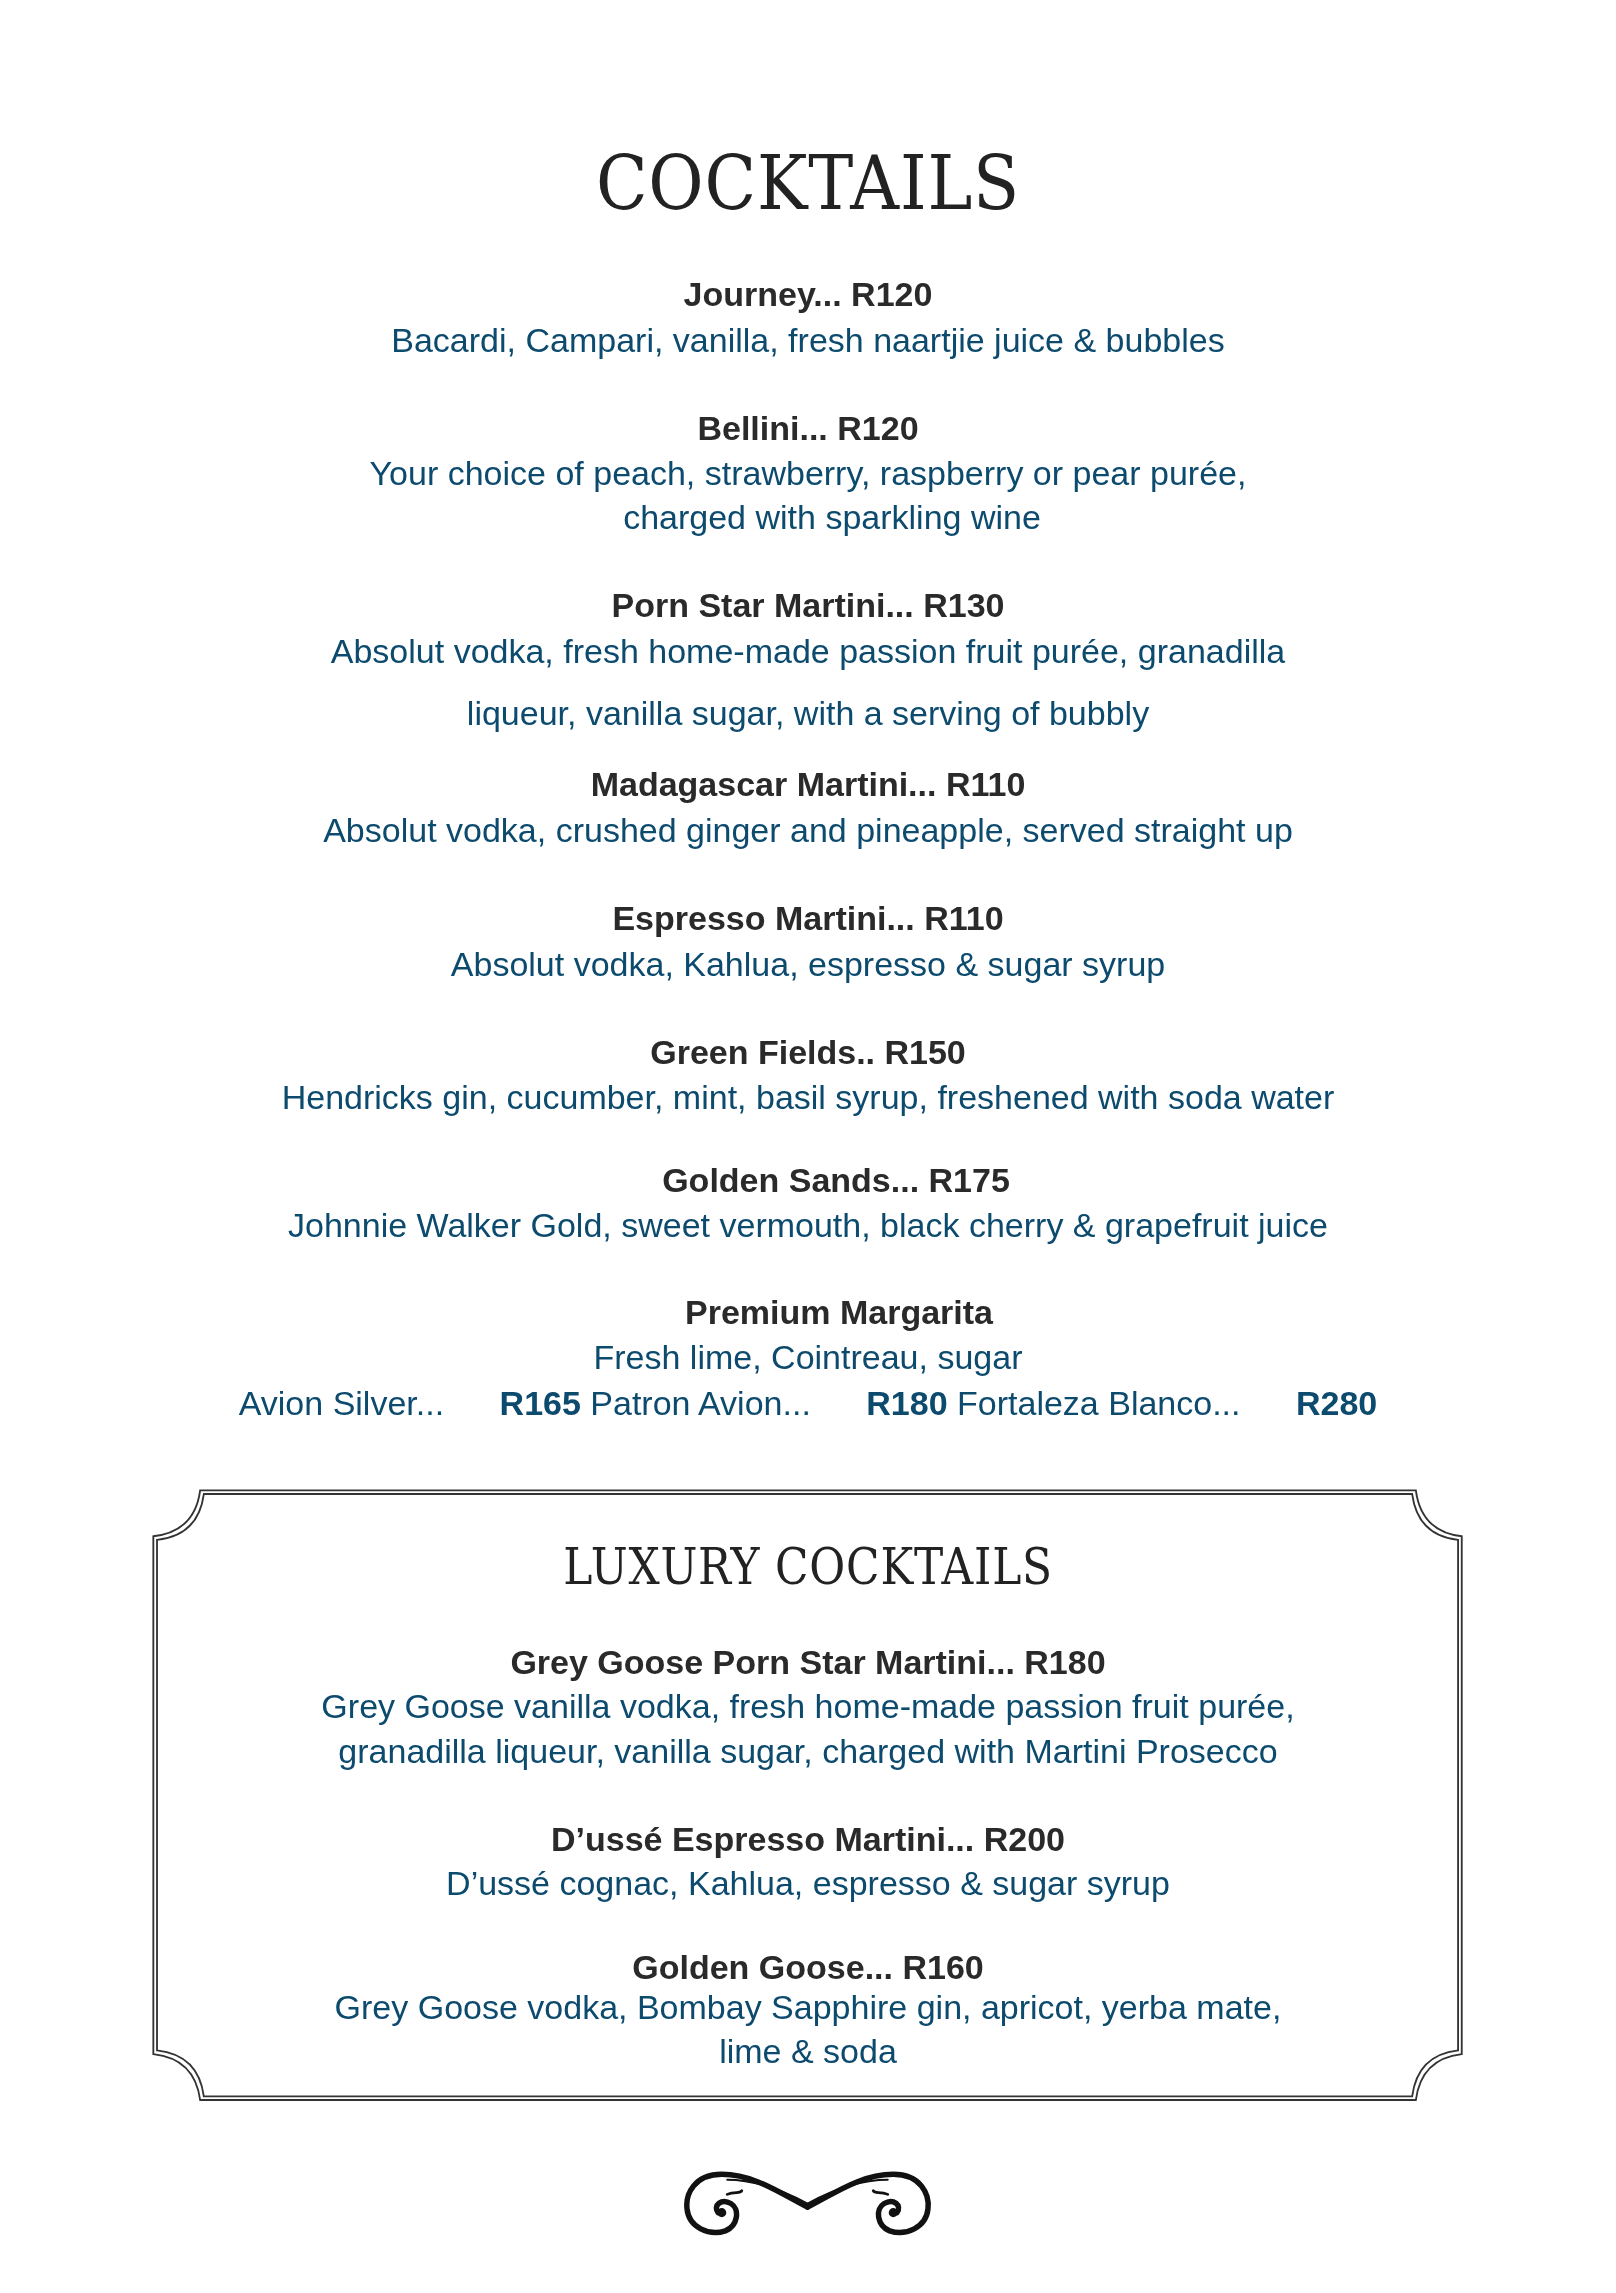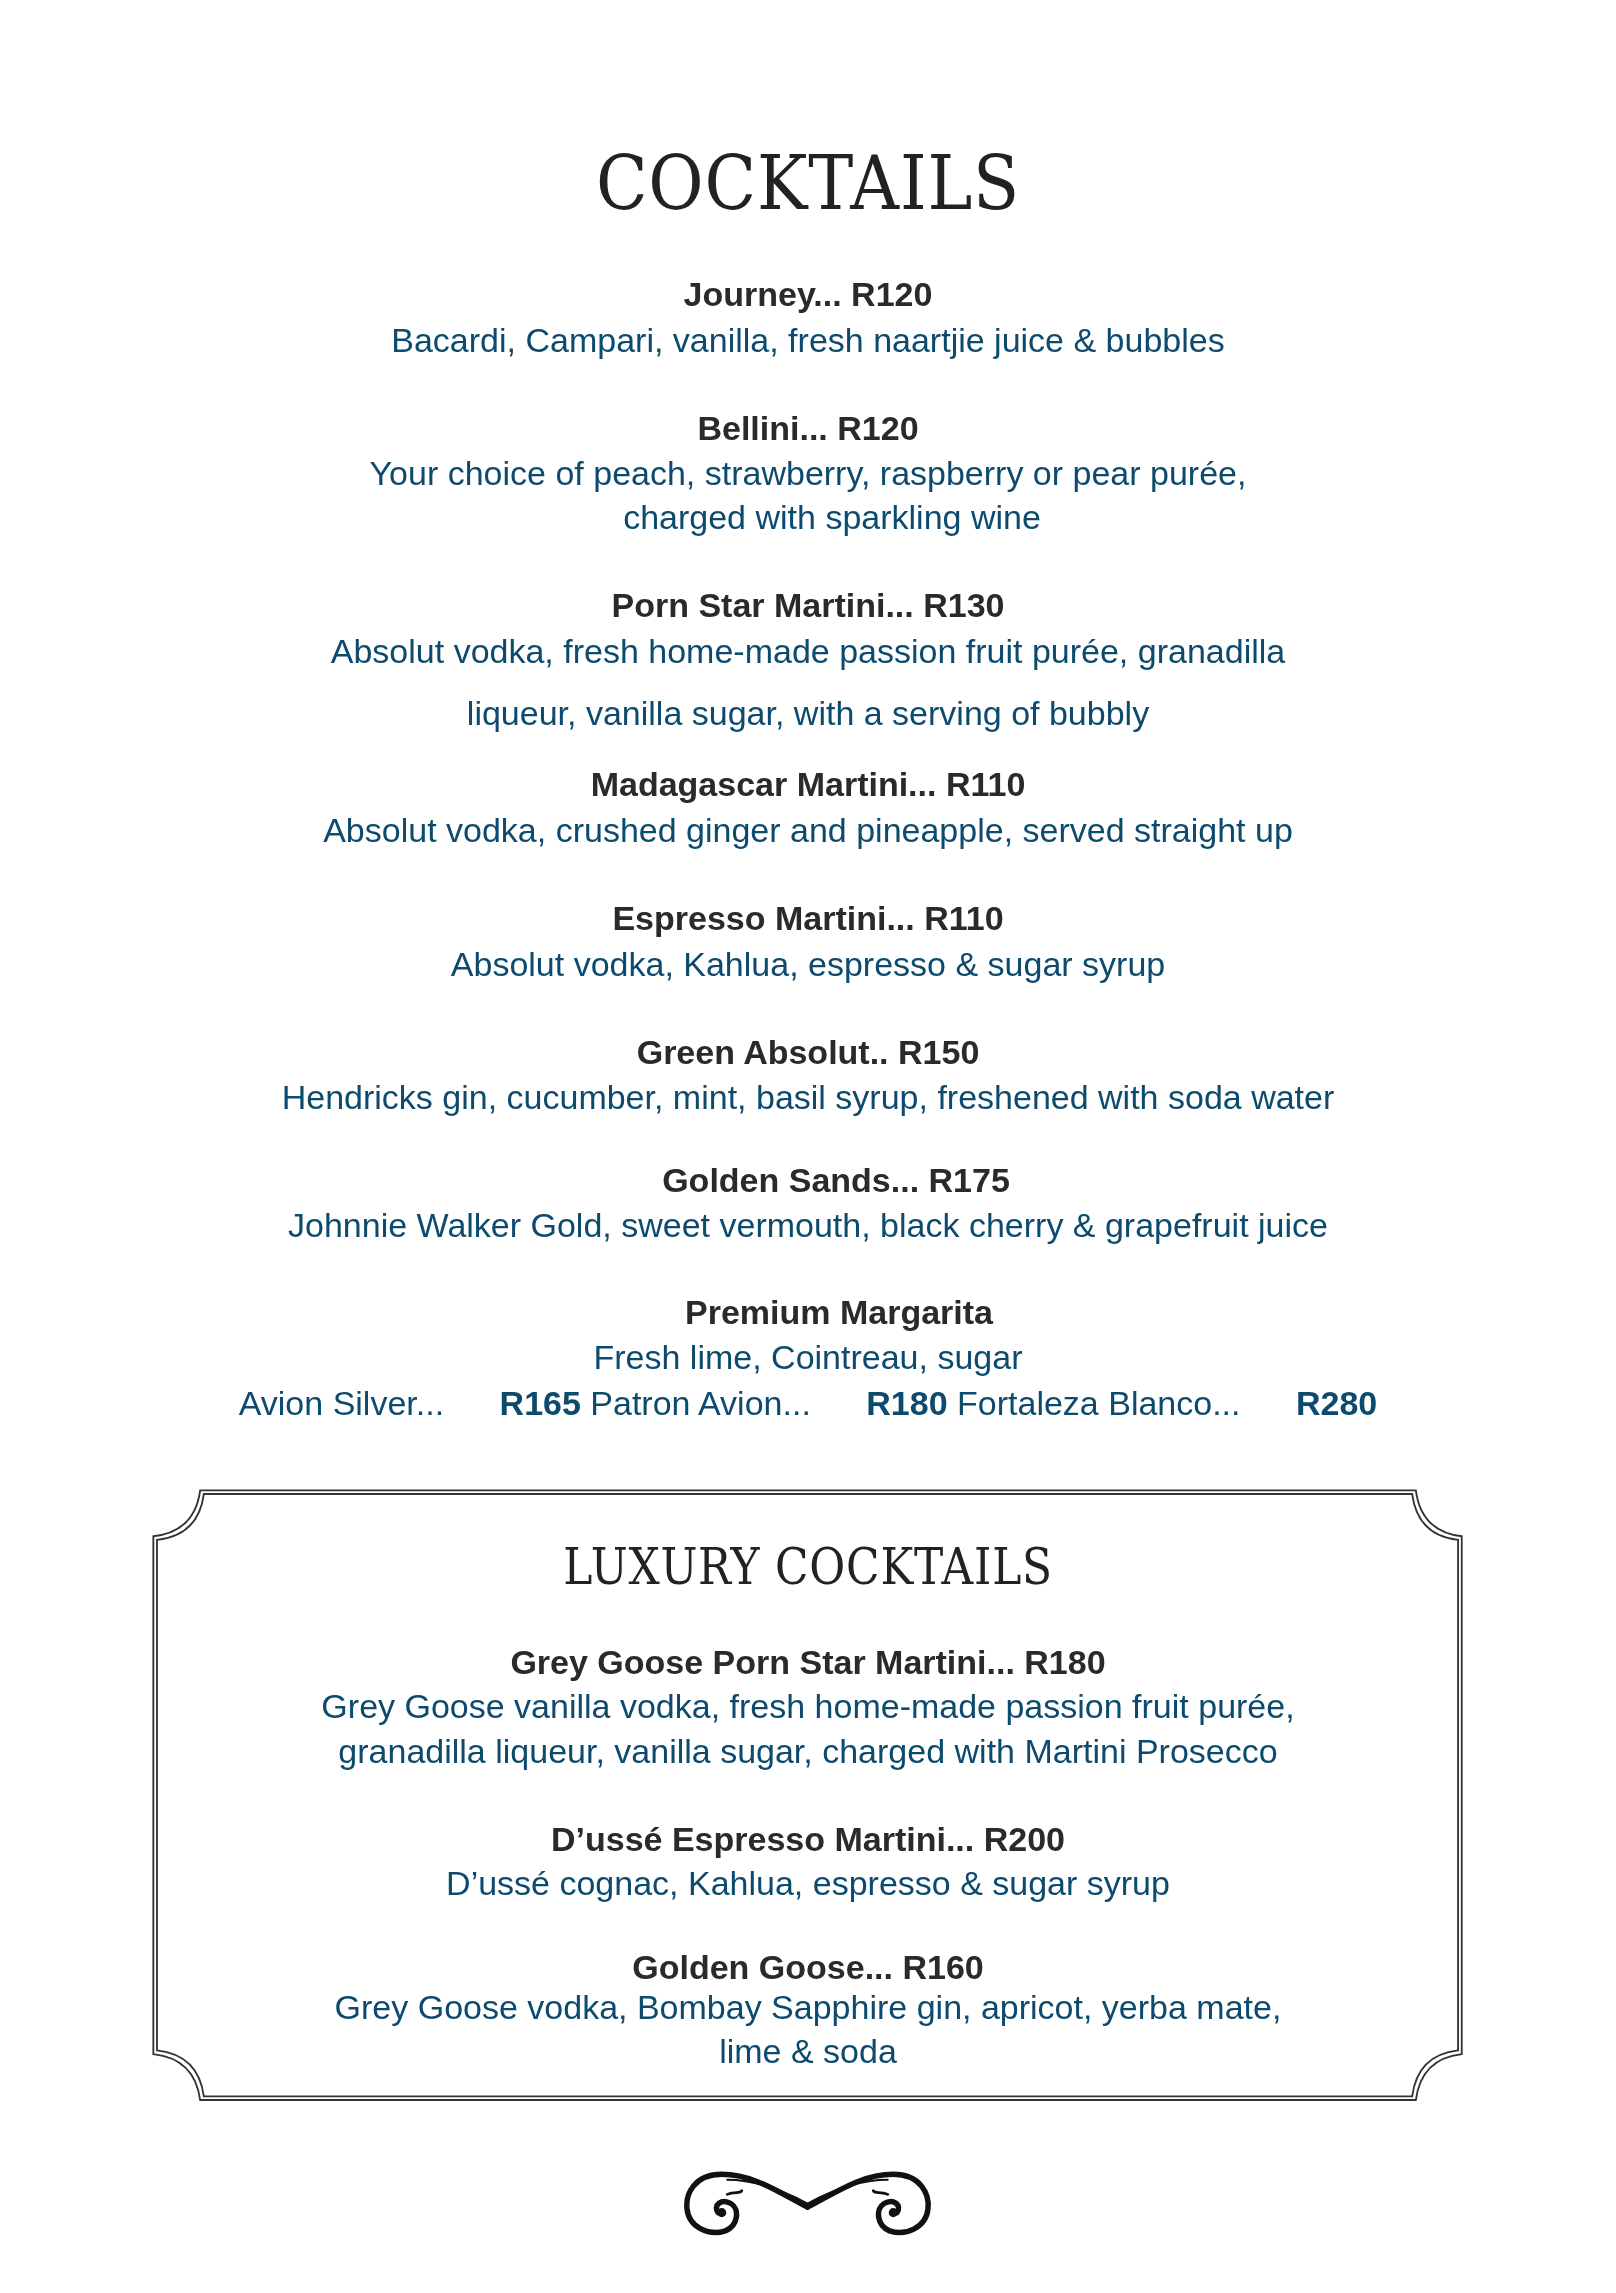--- a/index.html
+++ b/index.html
@@ -46,21 +46,21 @@
   <div class="line t" style="top:762px;">Madagascar Martini... R110</div>
   <div class="line d" style="top:808px;">Absolut vodka, crushed ginger and pineapple, served straight up</div>
 </div>
 
 <div>
   <div class="line t" style="top:896px;">Espresso Martini... R110</div>
   <div class="line d" style="top:942px;">Absolut vodka, Kahlua, espresso &amp; sugar syrup</div>
 </div>
 
 <div>
-  <div class="line t" style="top:1030px;">Green Absolut.. R150</div>
+  <div class="line t" style="top:1030px;">Green Fields.. R150</div>
   <div class="line d" style="top:1075px;">Hendricks gin, cucumber, mint, basil syrup, freshened with soda water</div>
 </div>
 
 <div>
   <div class="line t" style="top:1158px;padding-left:28px;">Golden Sands... R175</div>
   <div class="line d" style="top:1203px;">Johnnie Walker Gold, sweet vermouth, black cherry &amp; grapefruit juice</div>
 </div>
 
 <div>
   <div class="line t" style="top:1290px;padding-left:31px;">Premium Margarita</div>

